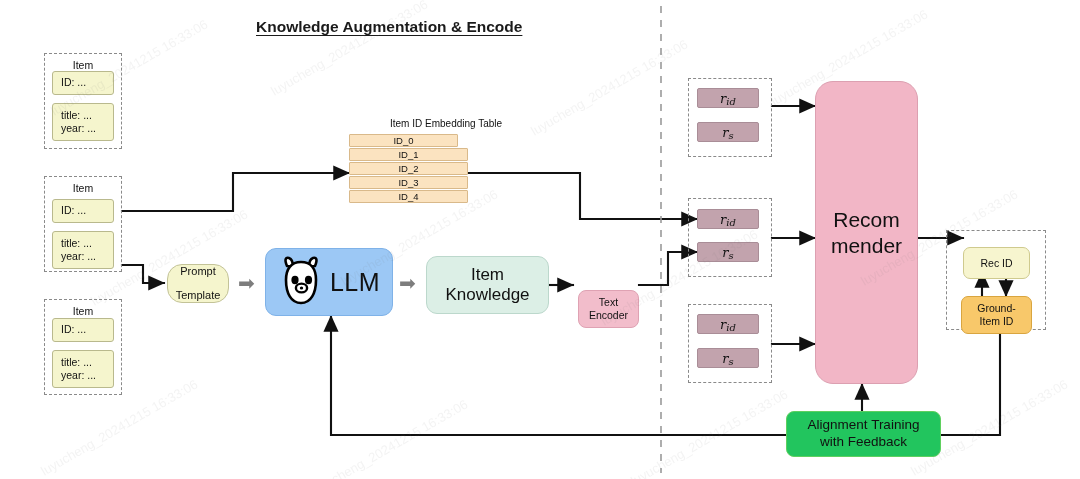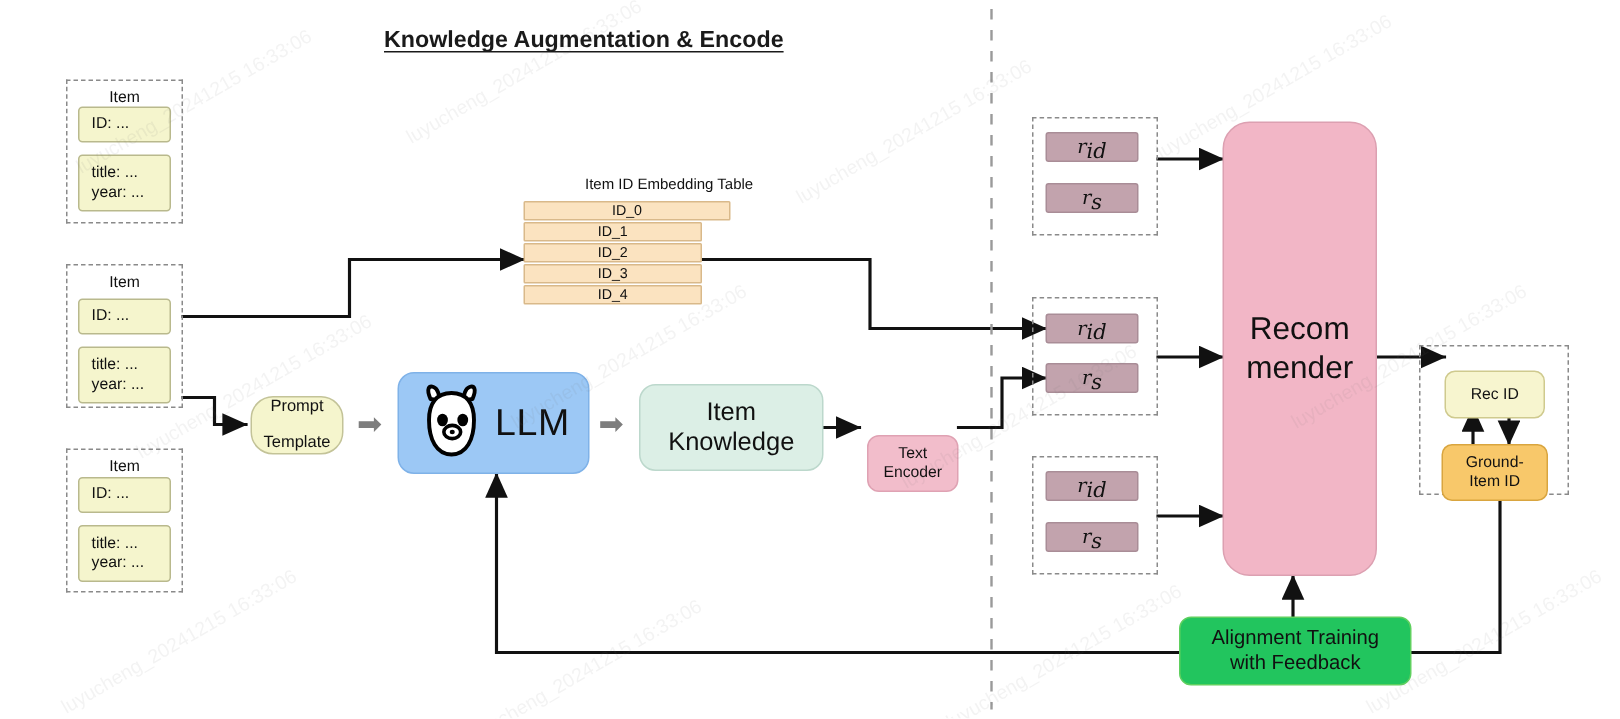--- a/index.html
+++ b/index.html
@@ -13,21 +13,21 @@
   .ybox{position:absolute;box-sizing:border-box;background:#f5f5cd;border:1px solid #b9b98d;
         border-radius:3px;font-size:10.5px;color:#111;display:flex;align-items:center;
         padding-left:8px;line-height:1.28;}
   .ybox.two{flex-direction:column;align-items:flex-start;justify-content:center;}
   .embed-cap{position:absolute;font-size:10px;color:#111;white-space:nowrap;padding-left:45px;}
   .embed-row{position:absolute;box-sizing:border-box;background:#fbe3c0;border:1px solid #d9b98a;
         font-size:9.5px;color:#111;display:flex;align-items:center;justify-content:center;border-radius:1px;}
   .rbox{position:absolute;box-sizing:border-box;background:#c2a3ad;border:1px solid #a98d97;
         border-radius:2px;display:flex;align-items:center;justify-content:center;
         font-family:"DejaVu Serif",serif;font-style:italic;font-size:13px;color:#111;}
-  .rbox sub{font-size:14px;font-style:italic;vertical-align:baseline;position:relative;top:3px;}
+  .rbox sub{font-size:10px;font-style:italic;vertical-align:baseline;position:relative;top:3px;}
   .rgroup{position:absolute;box-sizing:border-box;border:1.4px dashed #8a8a8a;}
   .prompt{position:absolute;box-sizing:border-box;background:#f5f5cd;border:1px solid #c3c398;
         border-radius:15px;font-size:11px;line-height:1.22;color:#111;
         display:flex;flex-direction:column;align-items:center;justify-content:space-between;}
   .llm{position:absolute;box-sizing:border-box;background:#9cc8f5;border:1px solid #7fb2e8;
         border-radius:11px;display:flex;align-items:center;justify-content:center;gap:6px;}
   .llm .lbl{font-size:25px;color:#111;letter-spacing:.5px;}
   .ik{position:absolute;box-sizing:border-box;background:#dcefe6;border:1px solid #bcd8cc;
         border-radius:11px;font-size:17px;line-height:1.18;color:#111;
         display:flex;flex-direction:column;align-items:center;justify-content:center;}
@@ -117,21 +117,21 @@
   <div class="itemgroup" style="left:44px;top:299px;width:78px;height:96px;">
     <div class="glabel">Item</div>
   </div>
   <div class="ybox" style="left:52px;top:318px;width:62px;height:24px;">ID: ...</div>
   <div class="ybox two" style="left:52px;top:350px;width:62px;height:38px;">
     <span>title: ...</span>
     <span>year: ...</span>
   </div>
 
   <div class="embed-cap" style="left:345px;top:118px;">Item ID Embedding Table</div>
-  <div class="embed-row" style="left:349px;top:134px;width:138px;height:13px;">ID_0</div>
+  <div class="embed-row" style="left:349px;top:134px;width:109px;height:13px;">ID_0</div>
   <div class="embed-row" style="left:349px;top:148px;width:119px;height:13px;">ID_1</div>
   <div class="embed-row" style="left:349px;top:162px;width:119px;height:13px;">ID_2</div>
   <div class="embed-row" style="left:349px;top:176px;width:119px;height:13px;">ID_3</div>
   <div class="embed-row" style="left:349px;top:190px;width:119px;height:13px;">ID_4</div>
 
   <div class="prompt" style="left:167px;top:264px;width:62px;height:39px;">
     <span>Prompt</span>
     <span>Template</span>
   </div>
 

